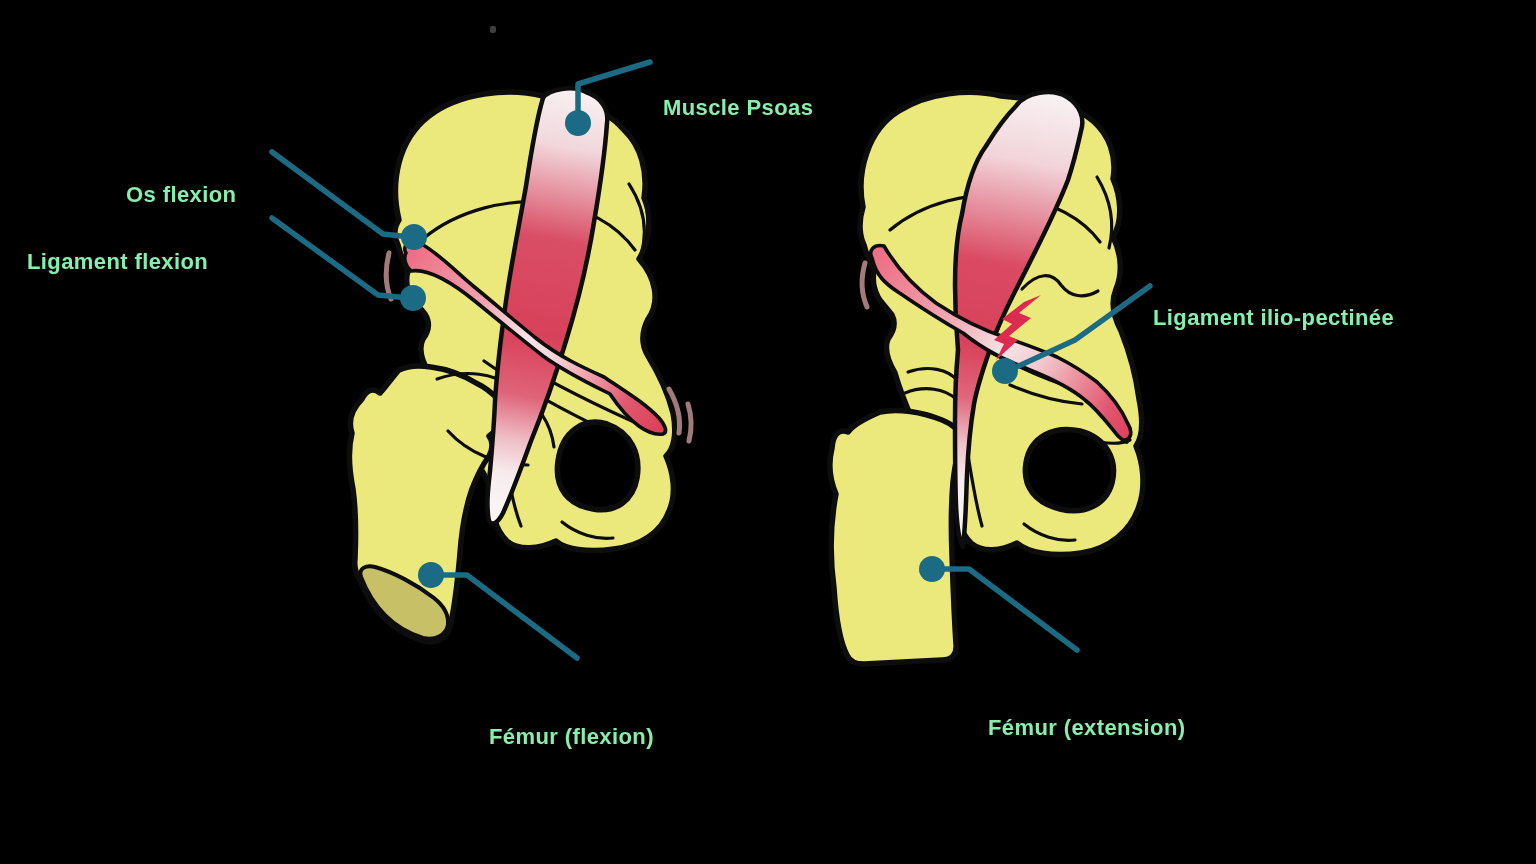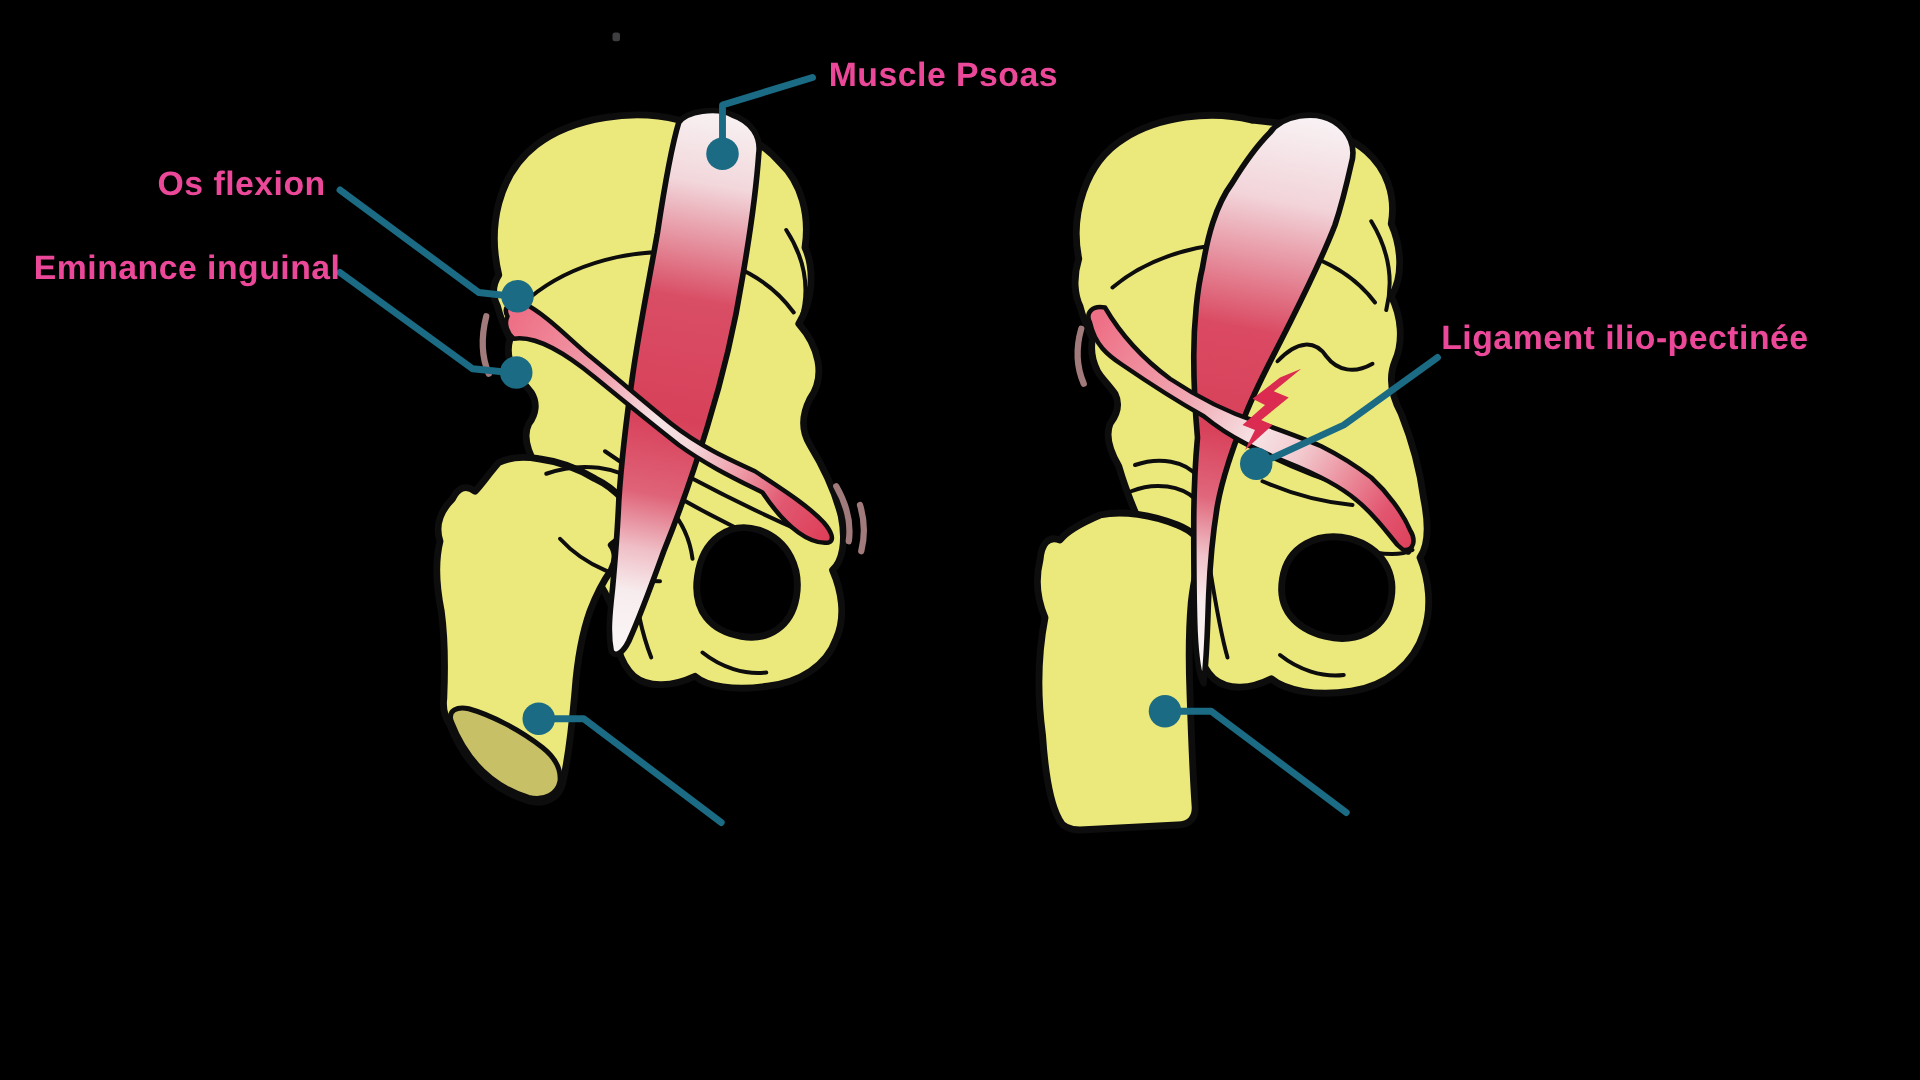--- a/index.html
+++ b/index.html
@@ -1,20 +1,20 @@
 <!DOCTYPE html>
 <html><head>
 <meta charset="utf-8">
 <style>
   html,body{margin:0;padding:0;background:#000;}
   .stage{position:relative;width:1536px;height:864px;background:#000;overflow:hidden;
          font-family:"Liberation Sans",sans-serif;}
   .stage svg{position:absolute;left:0;top:0;}
-  .label{position:absolute;color:#ec4899;font-size:27px;font-weight:700;
-         letter-spacing:.4px;white-space:nowrap;line-height:33px;}
+  .label{position:absolute;color:#86efac;font-size:22px;font-weight:700;
+         letter-spacing:.4px;white-space:nowrap;line-height:33px;margin-top:47px;}
   .bone{stroke:#0D0D0D;stroke-width:5.5;stroke-linejoin:round;}
   .inner{fill:none;stroke:#0D0D0D;stroke-width:3.2;stroke-linecap:round;fill-rule:nonzero;}
   .muscle{stroke:#0D0D0D;stroke-width:4.5;stroke-linejoin:round;}
   .lig{stroke:#0D0D0D;stroke-width:3.6;stroke-linejoin:round;}
   .leader{fill:none;stroke-width:5.5;stroke-linecap:round;stroke-linejoin:round;}
   .mauve path{fill:none;stroke-width:5;stroke-linecap:round;opacity:.85;}
   .stray{position:absolute;left:490px;top:26px;width:6px;height:7px;background:#3E3E40;border-radius:2px;}
 </style>
 </head>
 <body>
@@ -130,17 +130,19 @@
     <path class="leader" d="M 577,658 L 467,575 L 443,575" stroke="#1A6B83"></path>
     <circle cx="431" cy="575" r="13" fill="#1A6B83"></circle>
 
     <path class="leader" d="M 1077,650 L 969,569 L 944,569" stroke="#1A6B83"></path>
     <circle cx="932" cy="569" r="13" fill="#1A6B83"></circle>
   </g>
 </svg>
 
 <div class="label" style="left:663px;top:44px">Muscle Psoas</div>
 <div class="label" style="left:126px;top:131px">Os flexion</div>
-<div class="label" style="left:27px;top:198px">Eminance inguinal</div>
+<div class="label" style="left:27px;top:198px">Ligament flexion</div>
 <div class="label" style="left:1153px;top:254px">Ligament ilio-pectinée</div>
+<div class="label" style="left:489px;top:673px">Fémur (flexion)</div>
+<div class="label" style="left:988px;top:664px">Fémur (extension)</div>
 
 <div class="stray"></div>
 </div>
 
 </body></html>

